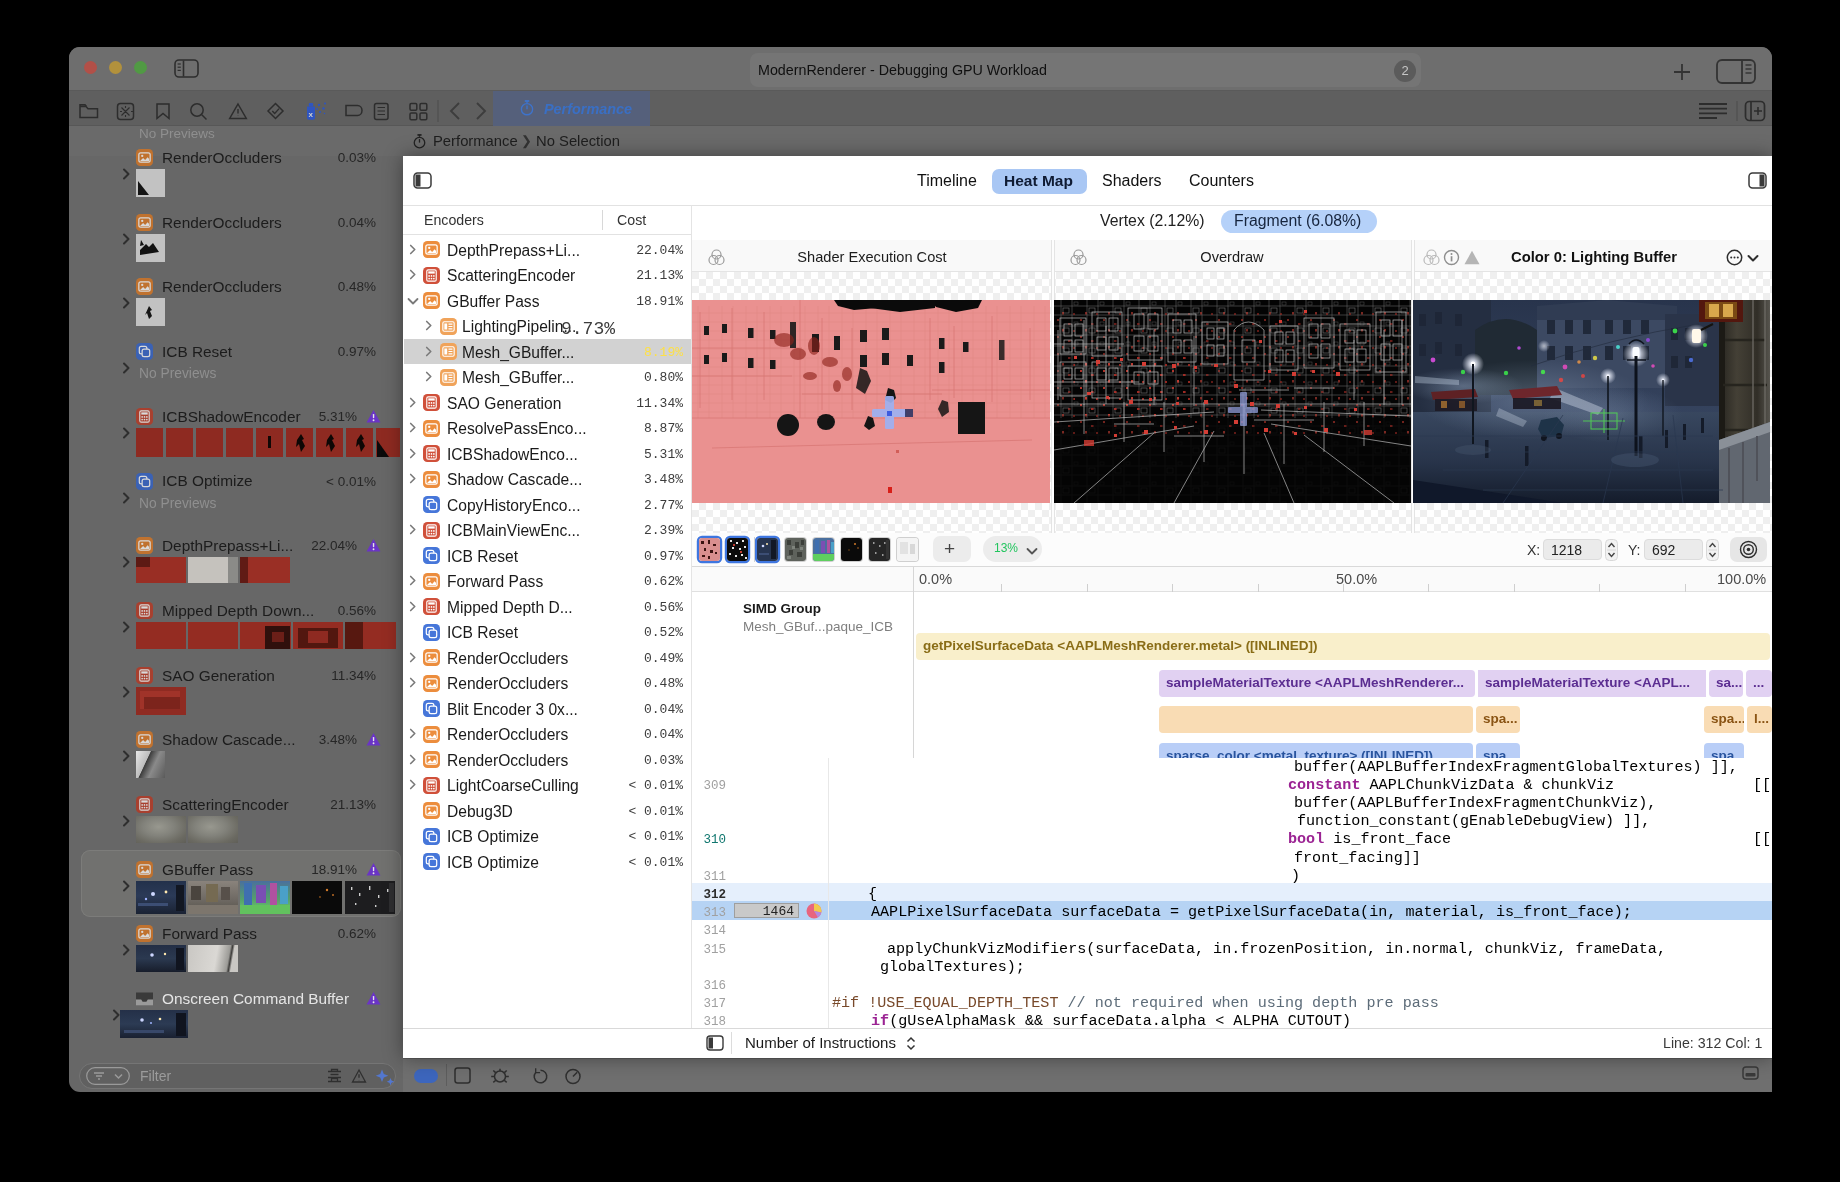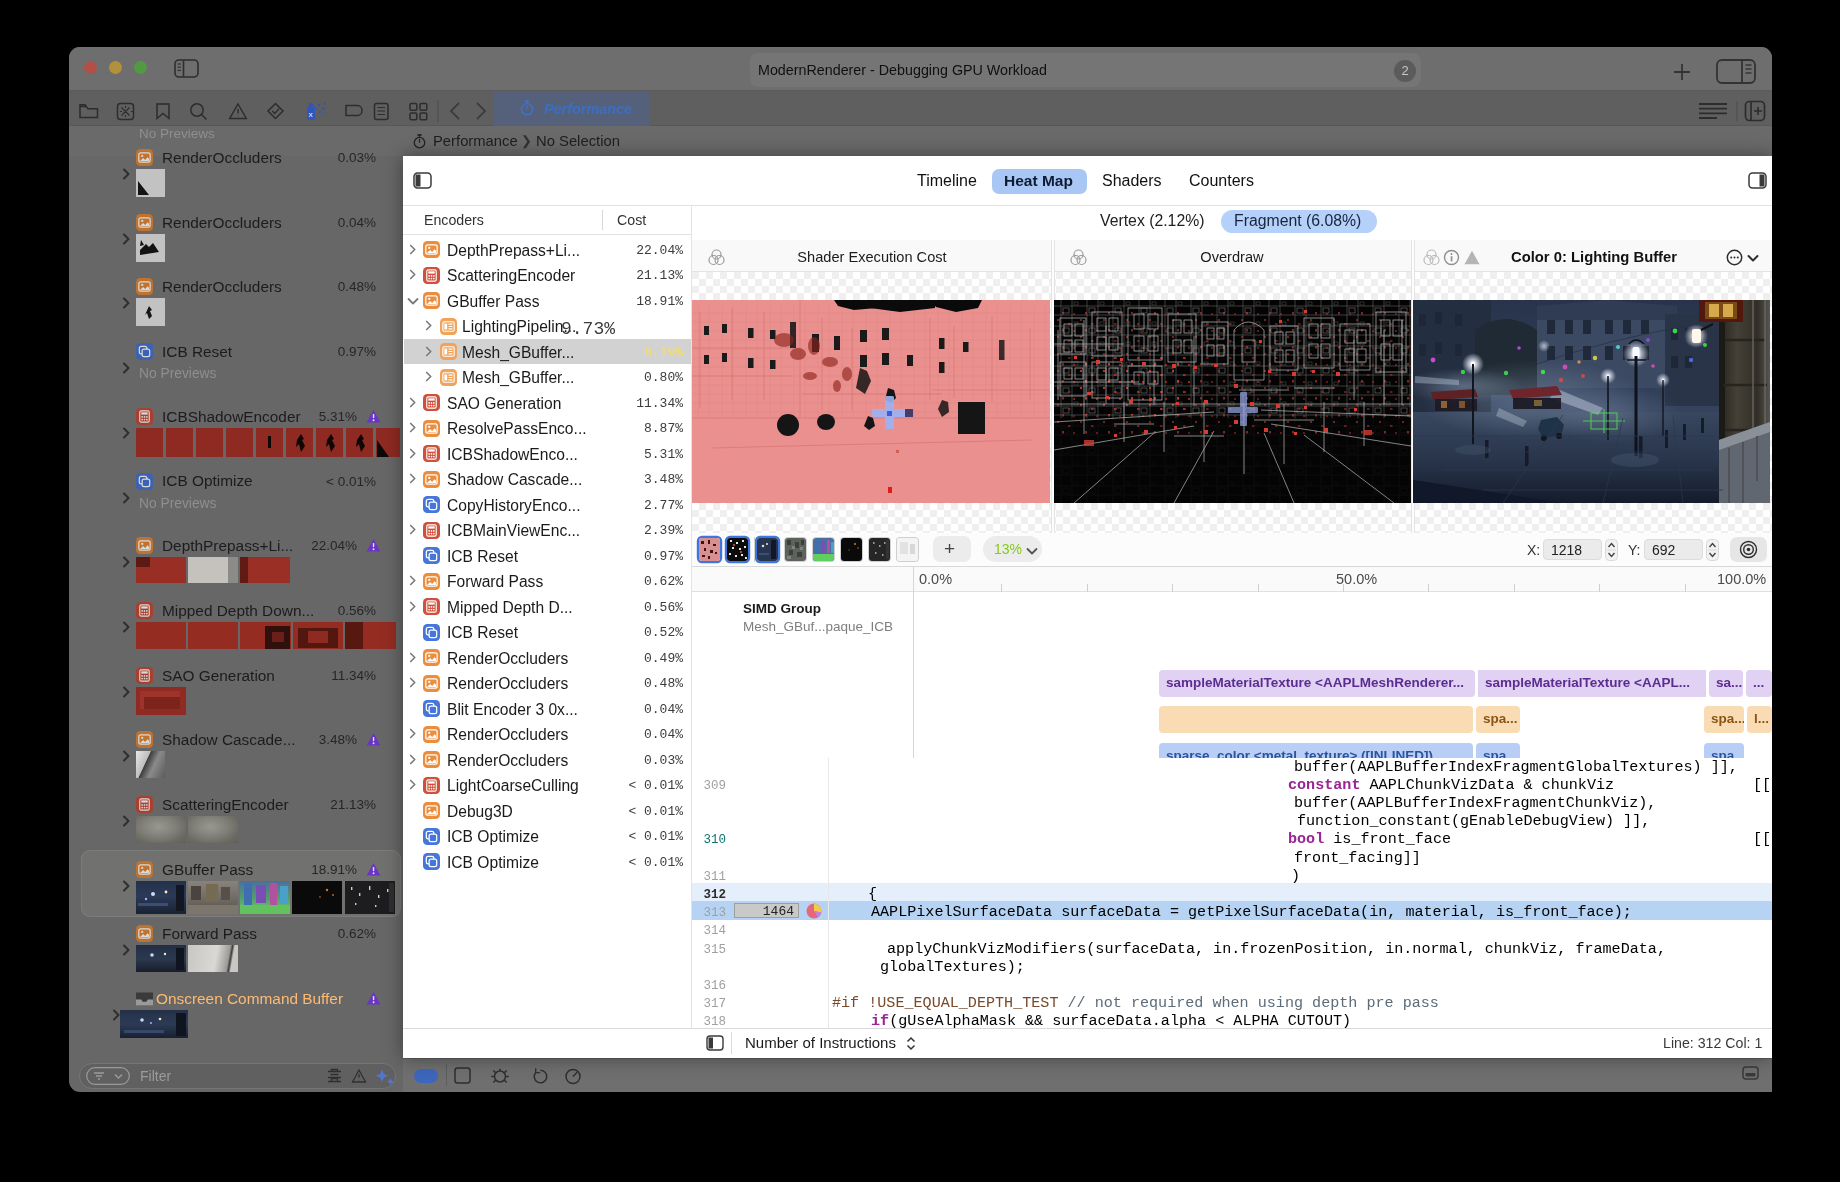--- a/index.html
+++ b/index.html
@@ -402,21 +402,21 @@
       <svg class="abs" style="left:66.5px;top:819.4000000000001px" width="50" height="27">
         <circle cx="16" cy="10" r="1.8" fill="#cdd6ff"></circle>
         <circle cx="29" cy="9" r="1.2" fill="#ffe9b0"></circle>
         <rect x="40" y="3" width="8" height="22" fill="#10141f"></rect>
       </svg>
       <div class="abs" style="left:118.9px;top:819.4px;width:50.5px;height:27.0px;background:linear-gradient(100deg,#c9c7c3 0%,#dad8d4 55%,#9b9a96 78%,#3d3c3a 82%,#c9c7c3 86%);"></div>
       <svg class="abs" style="left:66px;top:865.1px" width="19" height="16" viewBox="0 0 19 16">
         <path d="M1 1.5 h17 v13 h-17 z" fill="#3a3a3a" rx="2"></path>
         <path d="M1 8.5 h5.2 l1.4 2.2 h3.8 l1.4 -2.2 h5.2 v6 h-17 z" fill="#9a9a9a"></path>
       </svg>
-      <div class="abs nw" style="left:87px;top:864px;font-size:15.4px;color:#fdba74;">Onscreen Command Buffer</div>
+      <div class="abs nw" style="left:93px;top:864px;font-size:15.4px;color:#e5e5e5;">Onscreen Command Buffer</div>
       <svg class="abs" style="left:297px;top:865.1px" width="15" height="15" viewBox="0 0 16 16">
         <path d="M8 1 L15.4 14.4 H0.6 Z" fill="#6a34c6"></path>
         <rect x="7.3" y="5.2" width="1.5" height="4.6" rx=".7" fill="#e6e6e6"></rect>
         <circle cx="8.05" cy="12" r="1" fill="#e6e6e6"></circle>
       </svg>
       <svg class="abs" style="left:42px;top:883.1px" width="10" height="12" viewBox="0 0 10 12">
         <path d="M3 1.5 l4.5 4.5 l-4.5 4.5" fill="none" stroke="#2e2e2e" stroke-width="2.0" stroke-linecap="round" stroke-linejoin="round"></path>
       </svg>
       <div class="abs" style="left:51.0px;top:884.1px;width:68.0px;height:28.0px;background:linear-gradient(180deg,#243048 0%,#2c3b54 50%,#192031 100%);"></div>
       <svg class="abs" style="left:51px;top:884.1px" width="68" height="28">
@@ -1272,21 +1272,21 @@
       </svg></div>
     <div class="abs" style="left:896.8px;top:538px;width:21px;height:23px;border-radius:3px;box-shadow:0 0 0 1px #cfcfcf;overflow:hidden;"><svg width="21" height="23">
         <rect width="21" height="23" fill="#f4f4f4"></rect>
         <rect x="3" y="4" width="8" height="12" fill="#e2e2e2"></rect>
         <rect x="13" y="6" width="5" height="10" fill="#d8d8d8"></rect>
       </svg></div>
     <div class="abs" style="left:753.5px;top:537px;width:1px;height:25px;background:#d2d2d2;"></div>
     <div class="abs" style="left:933px;top:536px;width:38px;height:26px;border-radius:7px;background:#ececec;"></div>
     <div class="abs nw" style="left:944px;top:538px;font-size:19px;color:#444;font-weight:300;">+</div>
     <div class="abs" style="left:983px;top:536px;width:59px;height:26px;border-radius:13px;background:#ececec;"></div>
-    <div class="abs nw" style="left:994px;top:541px;font-size:14px;color:#84cc16;">13%</div>
+    <div class="abs nw" style="left:994px;top:541px;font-size:12px;color:#22c55e;">13%</div>
     <svg class="abs" style="left:1026px;top:546px" width="12" height="10" viewBox="0 0 12 10">
       <path d="M1.5 3 l4.5 4.5 l4.5 -4.5" fill="none" stroke="#555" stroke-width="1.8" stroke-linecap="round" stroke-linejoin="round"></path>
     </svg>
     <div class="abs nw" style="left:1527px;top:542px;font-size:14px;color:#333;">X:</div>
     <div class="abs" style="left:1543px;top:539px;width:59px;height:21px;border-radius:4px;background:#ebebeb;border:1px solid #dcdcdc;box-sizing:border-box;"></div>
     <div class="abs nw" style="left:1551px;top:542px;font-size:14px;color:#222;">1218</div>
     <svg class="abs" style="left:1605px;top:539px;" width="13" height="22" viewBox="0 0 13 22">
 <rect x="0.5" y="0.5" width="12" height="21" rx="4" fill="#f2f2f2" stroke="#d8d8d8"></rect>
 <path d="M3.5 8 l3 -3.5 l3 3.5" fill="none" stroke="#444" stroke-width="1.4"></path>
 <path d="M3.5 14 l3 3.5 l3 -3.5" fill="none" stroke="#444" stroke-width="1.4"></path>
@@ -1318,20 +1318,23 @@
     <div class="abs" style="left:1514px;top:584px;width:1px;height:8px;background:#cfcfcf;"></div>
     <div class="abs" style="left:1599px;top:584px;width:1px;height:8px;background:#cfcfcf;"></div>
     <div class="abs" style="left:1685px;top:584px;width:1px;height:8px;background:#cfcfcf;"></div>
     <div class="abs nw" style="left:919px;top:571px;font-size:14.5px;color:#4a4a4a;">0.0%</div>
     <div class="abs nw" style="left:1336px;top:571px;font-size:14.5px;color:#4a4a4a;">50.0%</div>
     <div class="abs nw" style="left:1717px;top:571px;font-size:14.5px;color:#4a4a4a;">100.0%</div>
     <div class="abs" style="left:913px;top:567px;width:1px;height:191px;background:#d6d6d6;"></div>
     <div class="abs nw" style="left:743px;top:601px;font-size:13.5px;color:#1a1a1a;font-weight:700;">SIMD Group</div>
     <div class="abs nw" style="left:743px;top:619px;font-size:13.5px;color:#7f7f7f;">Mesh_GBuf...paque_ICB</div>
     <div class="abs" style="left:914px;top:592px;width:858px;height:166px;overflow:hidden;">
+      <div class="abs" style="left:2.0px;top:41.0px;width:854.0px;height:27px;border-radius:4px;background:#f9efcb;overflow:hidden;">
+        <div class="abs nw" style="left:7px;top:5px;font-size:13.5px;font-weight:700;color:#8a6d17;">getPixelSurfaceData &lt;AAPLMeshRenderer.metal&gt; ([INLINED])</div>
+      </div>
       <div class="abs" style="left:245.0px;top:78.0px;width:316.0px;height:27px;border-radius:4px;background:#e1d1f2;overflow:hidden;">
         <div class="abs nw" style="left:7px;top:5px;font-size:13.5px;font-weight:700;color:#5b2d91;">sampleMaterialTexture &lt;AAPLMeshRenderer...</div>
       </div>
       <div class="abs" style="left:564.0px;top:78.0px;width:228.0px;height:27px;border-radius:0;background:#e1d1f2;overflow:hidden;">
         <div class="abs nw" style="left:7px;top:5px;font-size:13.5px;font-weight:700;color:#5b2d91;">sampleMaterialTexture &lt;AAPL...</div>
       </div>
       <div class="abs" style="left:795.0px;top:78.0px;width:34.0px;height:27px;border-radius:4px;background:#e1d1f2;overflow:hidden;">
         <div class="abs nw" style="left:7px;top:5px;font-size:13.5px;font-weight:700;color:#5b2d91;">sa...</div>
       </div>
       <div class="abs" style="left:832.0px;top:78.0px;width:26.0px;height:27px;border-radius:4px;background:#e1d1f2;overflow:hidden;">

